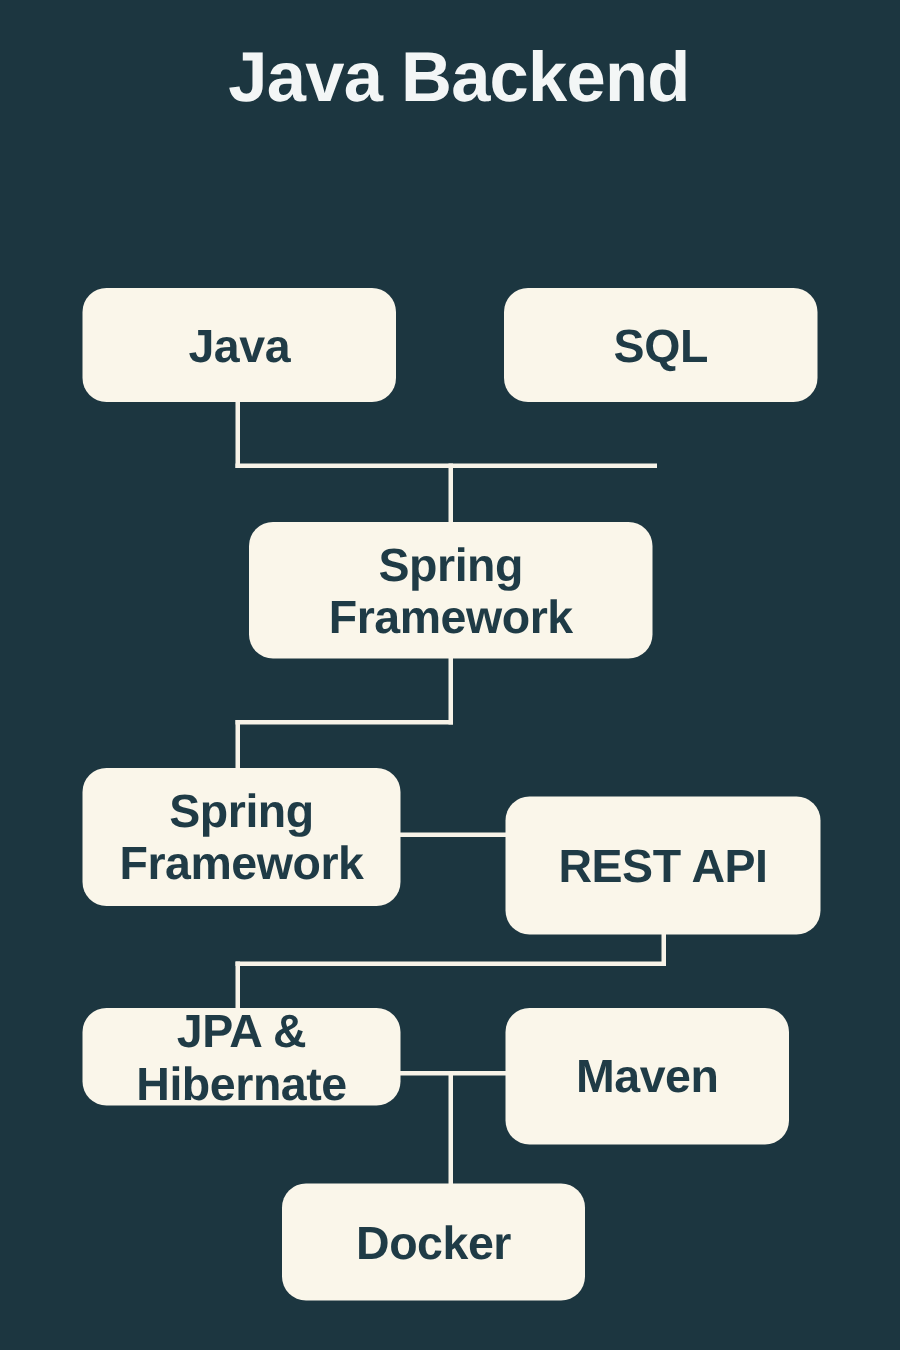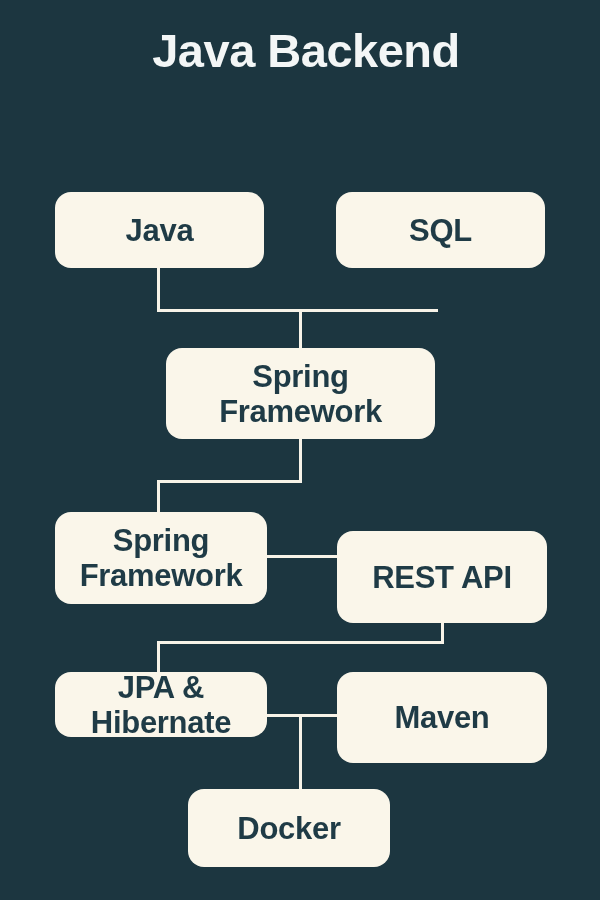--- a/index.html
+++ b/index.html
@@ -52,21 +52,21 @@
     position: absolute;
     background: var(--connector, #f7f3e8);
   }
   
   .n-java   { left: 55px;  top: 192px; width: 209px; height: 76px; }
   .n-sql    { left: 336px; top: 192px; width: 209px; height: 76px; }
   .n-spring { left: 166px; top: 348px; width: 269px; height: 91px; }
   .n-spring2{ left: 55px;  top: 512px; width: 212px; height: 92px; }
   .n-rest   { left: 337px; top: 512px; width: 210px; height: 92px; margin-top: 19px; }
   .n-jpa    { left: 55px;  top: 672px; width: 212px; height: 65px; }
-  .n-maven  { left: 337px; top: 672px; width: 210px; height: 91px; }
+  .n-maven  { left: 337px; top: 672px; width: 189px; height: 91px; }
   .n-docker { left: 188px; top: 789px; width: 202px; height: 78px; }
   
   .c-java-stem        { left: 157px; top: 266px; width: 3px;   height: 46px; }
   .c-row1-bar         { left: 157px; top: 309px; width: 281px; height: 3px; }
   .c-spring-stem-top  { left: 299px; top: 309px; width: 3px;   height: 40px; }
   .c-spring-stem-bot  { left: 299px; top: 438px; width: 3px;   height: 45px; }
   .c-row2-bar         { left: 157px; top: 480px; width: 145px; height: 3px; }
   .c-spring2-stem     { left: 157px; top: 480px; width: 3px;   height: 33px; }
   .c-spring2-rest     { left: 265px; top: 555px; width: 74px;  height: 3px; }
   .c-rest-stem        { left: 441px; top: 603px; width: 3px;   height: 41px; }

